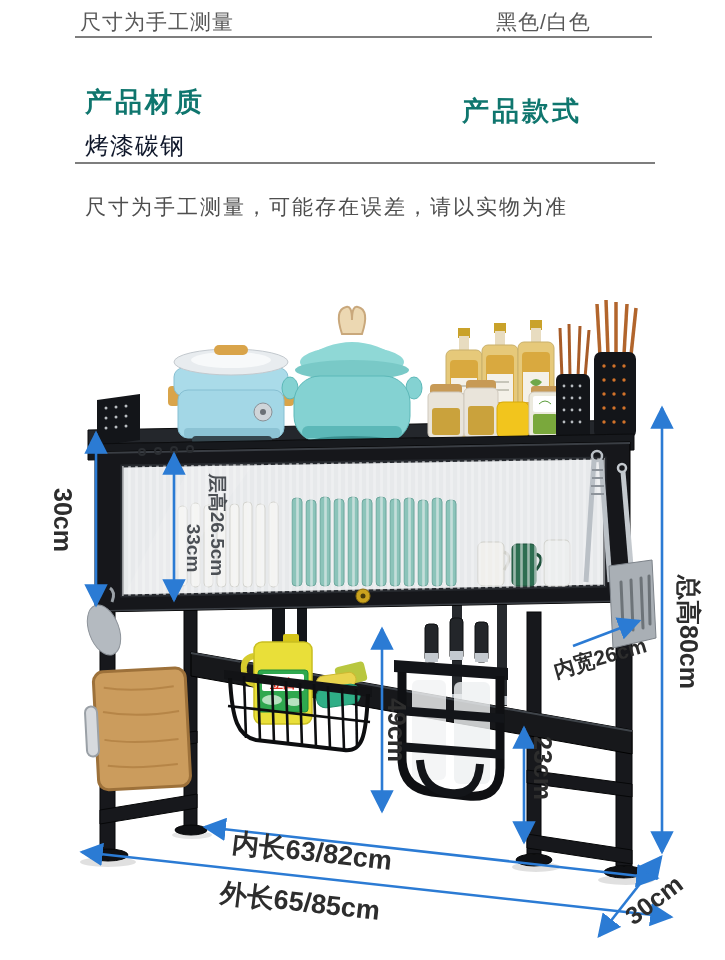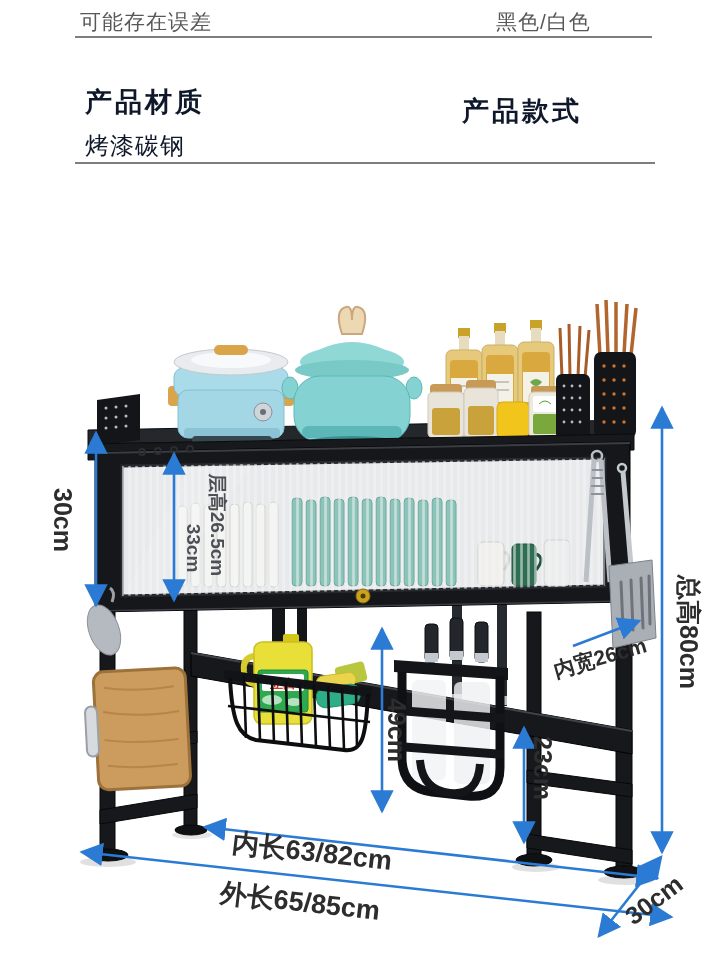--- a/index.html
+++ b/index.html
@@ -4,44 +4,45 @@
 <style>
   html,body{margin:0;padding:0;background:#fff;}
   .page{position:relative;width:725px;height:960px;background:#ffffff;overflow:hidden;
         font-family:"Liberation Sans","DejaVu Sans",sans-serif;}
   .abs{position:absolute;}
   .hdr-txt{font-size:21px;color:#585858;letter-spacing:1px;white-space:nowrap;}
   .divider{height:2px;background:#7e7e7e;}
   .brand{line-height:1.05;font-weight:900;color:#0c0c0c;font-size:18px;letter-spacing:.5px;white-space:nowrap;}
   .rbadge{display:inline-flex;width:15px;height:15px;border-radius:50%;background:#0c0c0c;color:#fff;
           font-size:10px;font-weight:900;align-items:center;justify-content:center;vertical-align:1px;margin:0 1px;}
-  .sec-title{font-size:27px;font-weight:700;color:#0f172a;letter-spacing:3px;white-space:nowrap;}
+  .sec-title{font-size:27px;font-weight:700;color:#0f766e;letter-spacing:3px;white-space:nowrap;}
   .sec-value{font-size:24px;color:#0f172a;letter-spacing:1px;white-space:nowrap;}
   .notice{font-size:21px;color:#4e4e4e;font-weight:500;letter-spacing:2px;white-space:nowrap;}
   .scene{position:absolute;left:0;top:290px;width:725px;height:670px;}
   .lbl{position:absolute;font-weight:700;color:#2d2d2d;white-space:nowrap;transform-origin:center;}
   .lbl-v{font-size:25px;}
   .lbl-s{font-size:19px;color:#4c5055;}
   .lbl-b{font-size:27px;}
 </style>
 </head>
 <body>
 
 <div class="page">
 
-  <div class="abs hdr-txt" style="left:80px;top:8px;">可能存在误差</div>
+  <div class="abs hdr-txt" style="left:80px;top:8px;">尺寸为手工测量</div>
   <div class="abs hdr-txt" style="left:496px;top:8px;">黑色/白色</div>
   <div class="abs divider" style="left:75px;top:36px;width:577px;"></div>
 
 
   <div class="abs sec-title" style="left:85px;top:84px;">产品材质</div>
   <div class="abs sec-title" style="left:462px;top:84px;margin-top:9px;">产品款式</div>
   <div class="abs sec-value" style="left:85px;top:130px;">烤漆碳钢</div>
   <div class="abs divider" style="left:75px;top:162px;width:580px;"></div>
 
+  <div class="abs notice" style="left:85px;top:193px;">尺寸为手工测量，可能存在误差，请以实物为准</div>
 
   <div class="scene">
     <svg width="725" height="670" viewBox="0 0 725 670">
       <defs>
         <marker id="ah" markerWidth="10" markerHeight="9" refX="8" refY="4.5" orient="auto-start-reverse">
           <path d="M0,0 L9,4.5 L0,9 Z" fill="#2b7bd4"></path>
         </marker>
         <pattern id="ribs" width="7" height="12" patternUnits="userSpaceOnUse">
           <line x1="3.5" y1="0" x2="3.5" y2="12" stroke="#f4f5f6" stroke-width="2.6" opacity="0.55"></line>
         </pattern>

